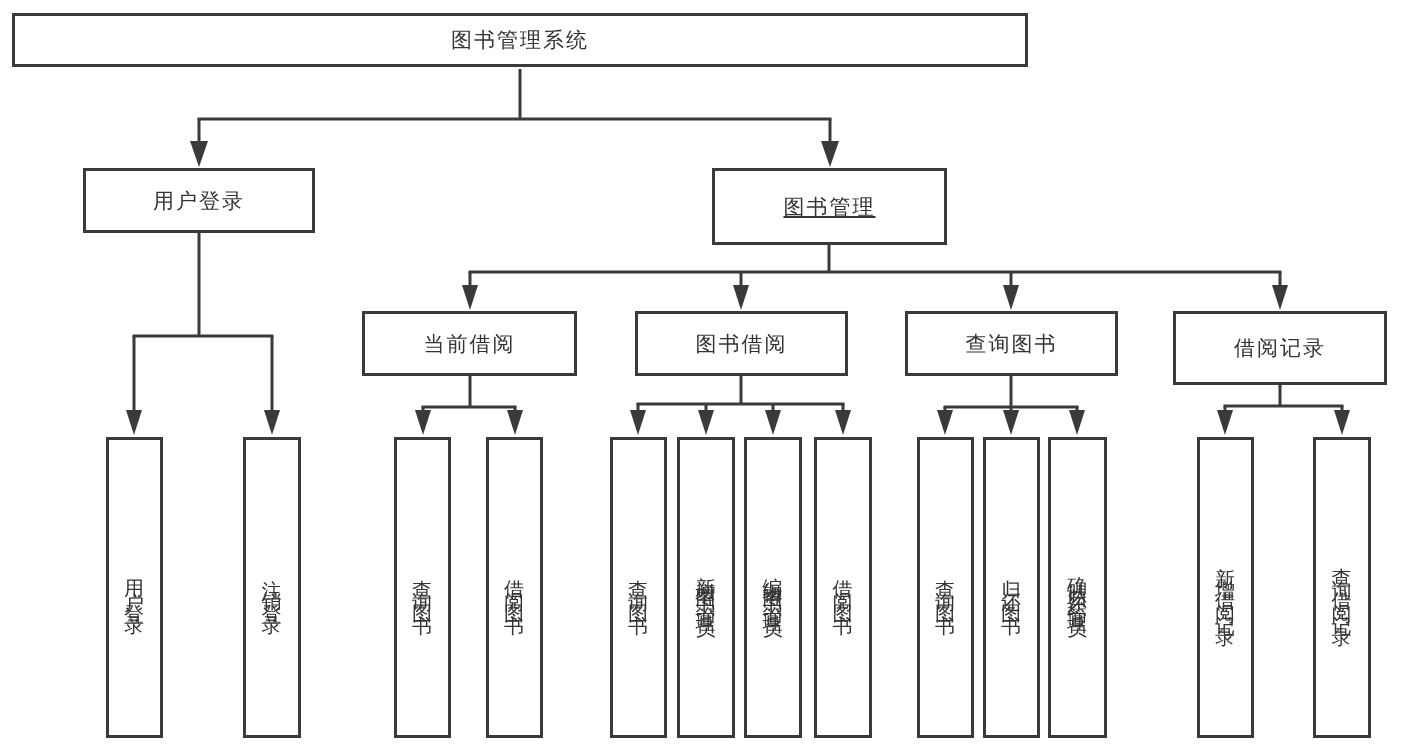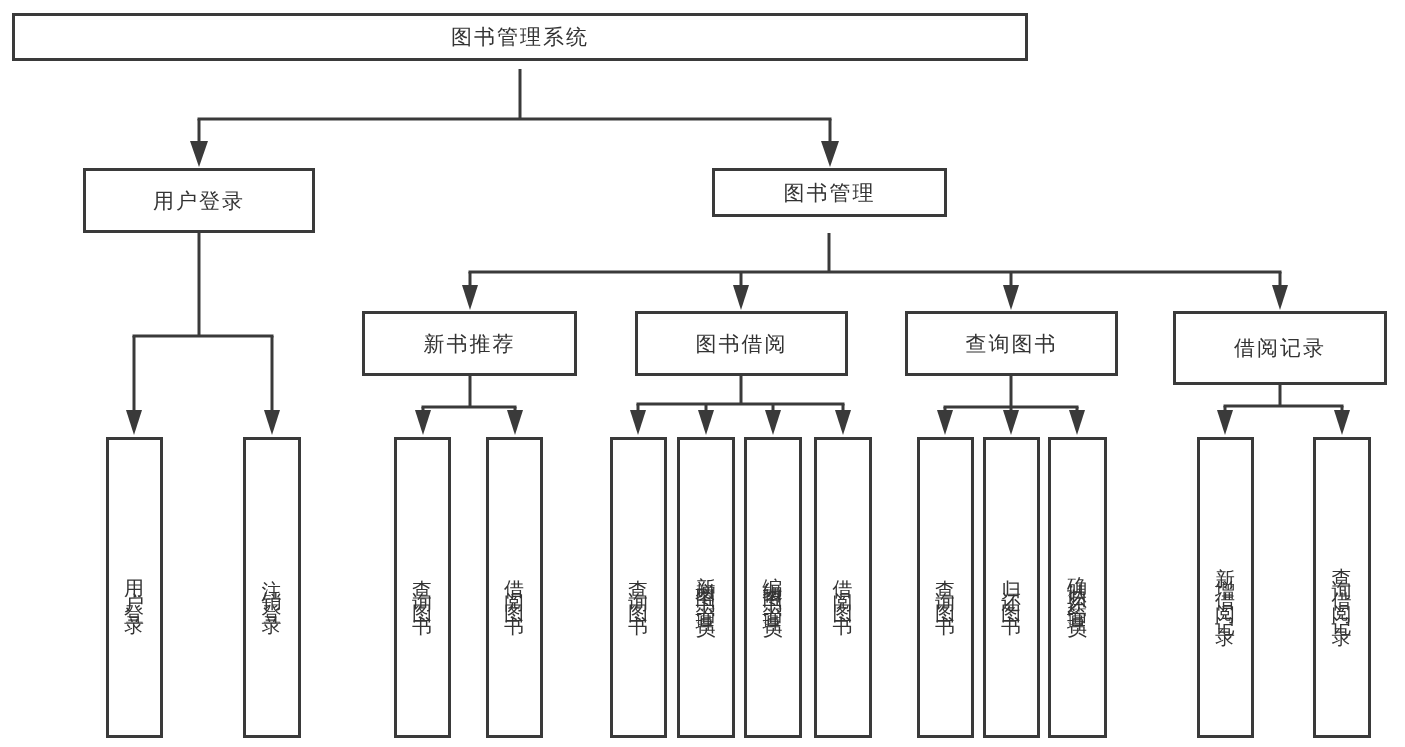--- a/index.html
+++ b/index.html
@@ -129,33 +129,33 @@
 
       <polygon points="937,410 953,410 945,435"></polygon>
       <polygon points="1003,410 1019,410 1011,435"></polygon>
       <polygon points="1069,410 1085,410 1077,435"></polygon>
 
       <polygon points="1217,410 1233,410 1225,435"></polygon>
       <polygon points="1334,410 1350,410 1342,435"></polygon>
     </g>
   </svg>
 
-  <div class="box" style="left:12px; top:13px; width:1016px; height:48px;">
+  <div class="box" style="left:12px; top:13px; width:1016px; height:54px;">
     <span class="hlabel">图书管理系统</span>
   </div>
 
   <div class="box" style="left:83px; top:168px; width:232px; height:65px;">
     <span class="hlabel">用户登录</span>
   </div>
-  <div class="box" style="left:712px; top:168px; width:235px; height:49px;">
+  <div class="box" style="left:712px; top:168px; width:235px; height:77px;text-decoration:underline;">
     <span class="hlabel">图书管理</span>
   </div>
 
   <div class="box" style="left:362px; top:311px; width:215px; height:65px;">
-    <span class="hlabel">新书推荐</span>
+    <span class="hlabel">当前借阅</span>
   </div>
   <div class="box" style="left:635px; top:311px; width:213px; height:65px;">
     <span class="hlabel">图书借阅</span>
   </div>
   <div class="box" style="left:905px; top:311px; width:213px; height:65px;">
     <span class="hlabel">查询图书</span>
   </div>
   <div class="box" style="left:1173px; top:311px; width:214px; height:74px;">
     <span class="hlabel">借阅记录</span>
   </div>

